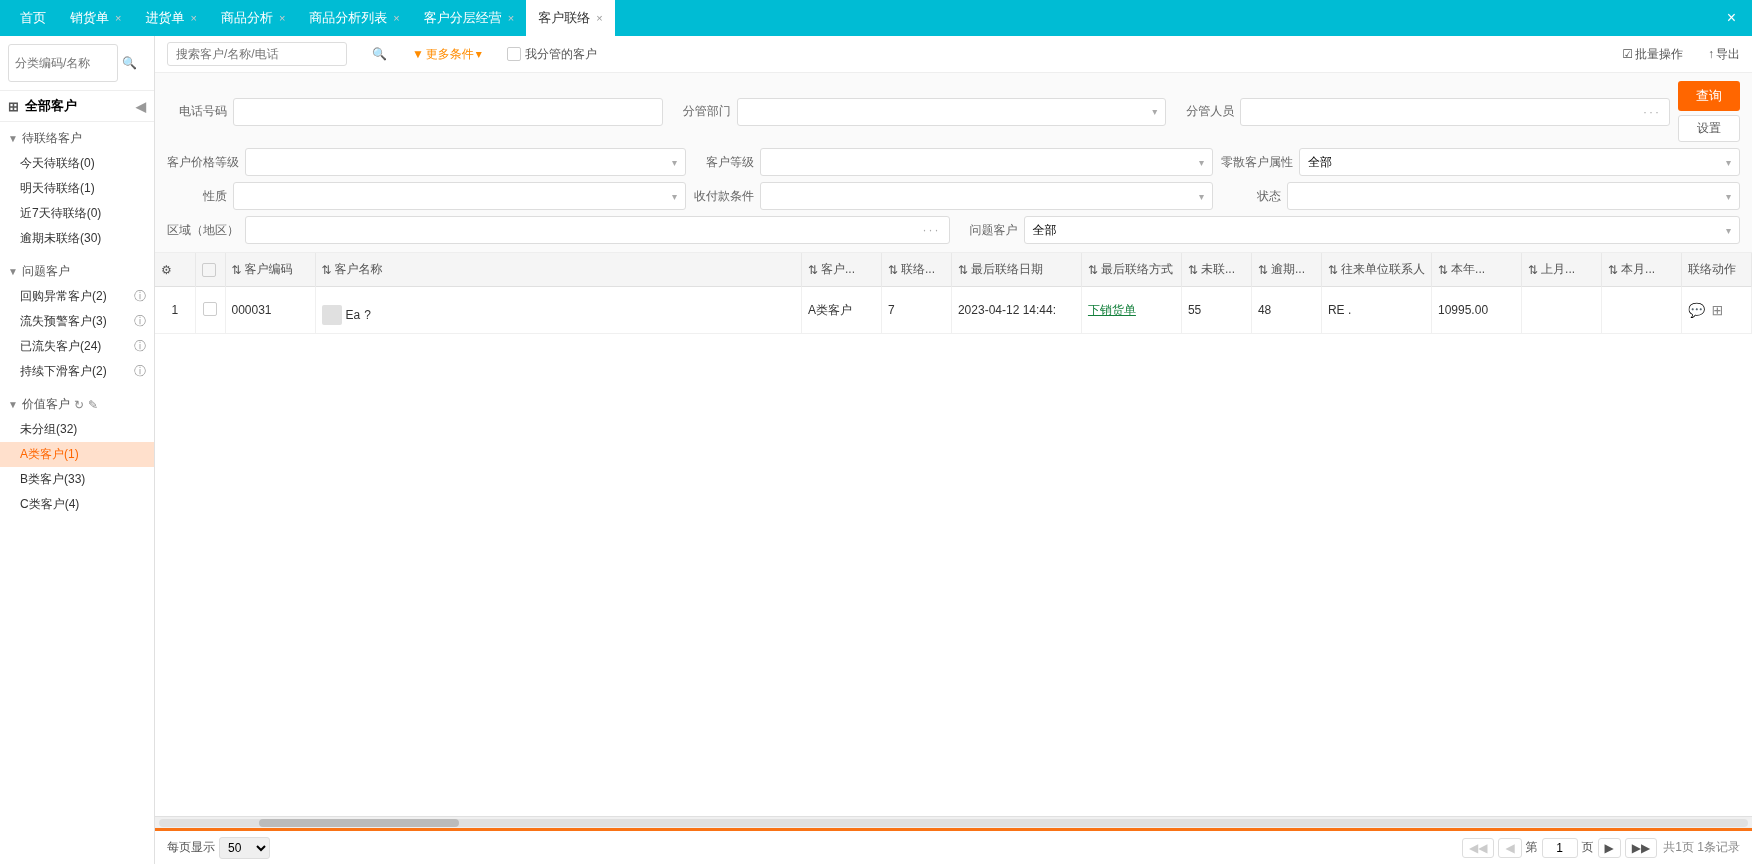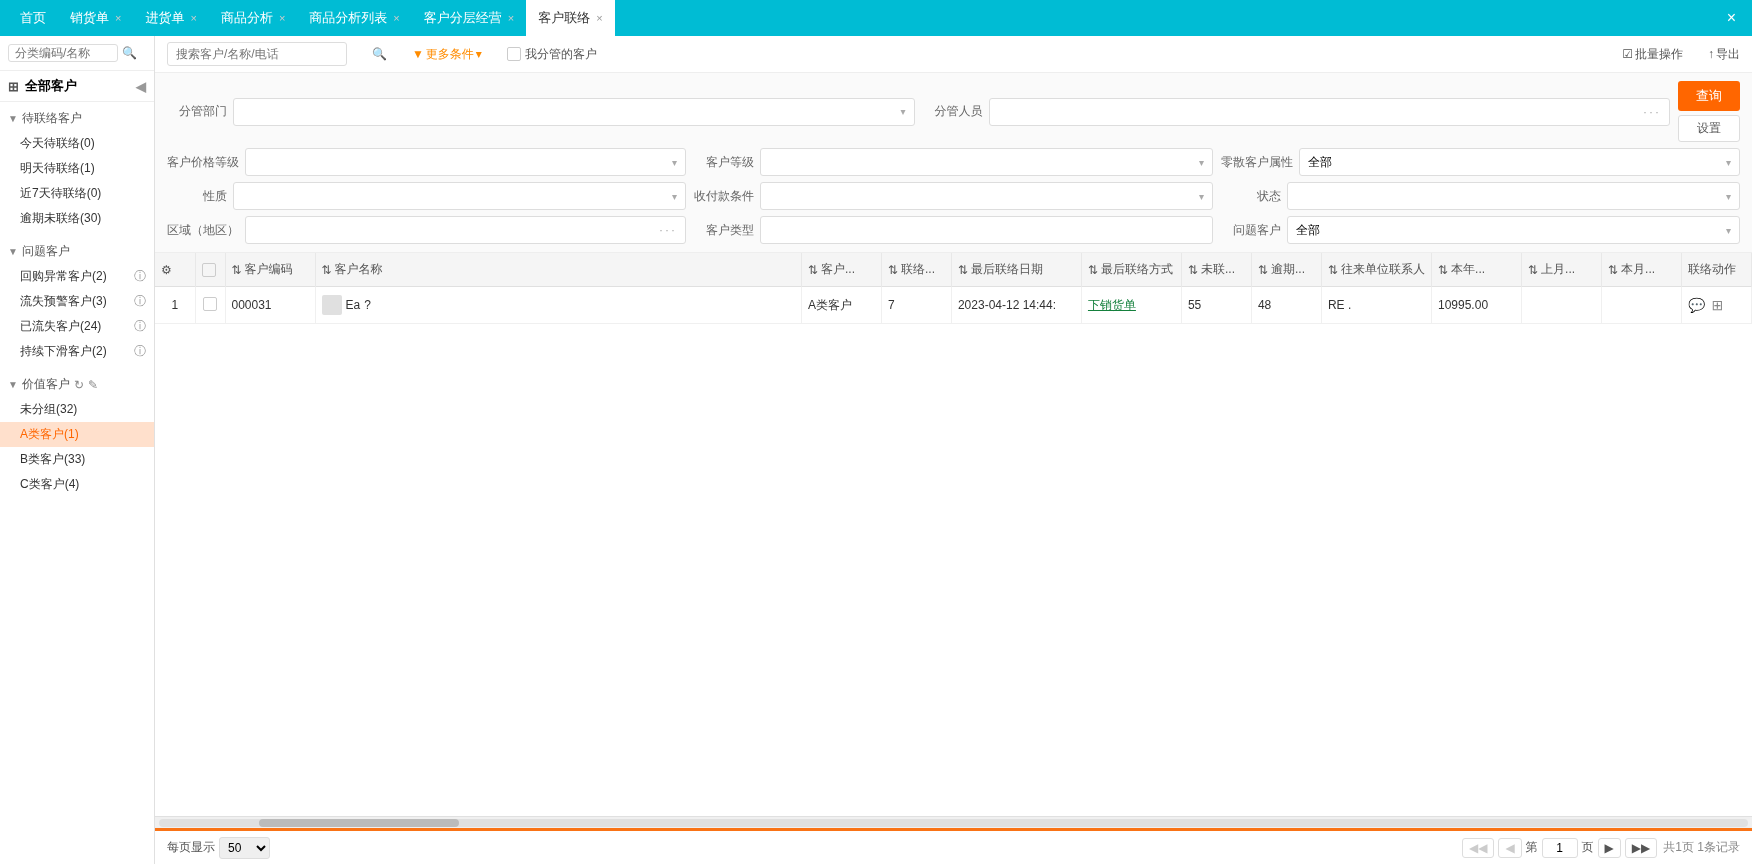--- a/index.html
+++ b/index.html
@@ -54,21 +54,21 @@
     }
     .sidebar-search {
       padding: 8px;
       border-bottom: 1px solid #eee;
       display: flex;
       align-items: center;
     }
     .sidebar-search input {
       border: 1px solid #ddd;
       border-radius: 3px;
-      padding: 1px 6px;
+      padding: 11px 6px;
       font-size: 12px;
       width: 110px;
       outline: none;
     }
     .sidebar-search .search-icon-btn {
       margin-left: 4px;
       cursor: pointer;
       color: #00bcd4;
     }
 
@@ -282,21 +282,21 @@
     .col-last-way { width: 100px; }
     .col-no-contact { width: 70px; }
     .col-overdue { width: 70px; }
     .col-contacts { width: 100px; }
     .col-this-year { width: 90px; }
     .col-last-month { width: 80px; }
     .col-this-month { width: 80px; }
     .col-action { width: 70px; }
 
     .link-text { color: #15803d; text-decoration: underline; cursor: pointer; }
-    .name-cell { display: flex; align-items: center; gap: 4px; }
+    .name-cell { display: flex; align-items: center; gap: 4px; margin-top: 10px; }
     .name-avatar { width: 20px; height: 20px; background: #e0e0e0; border-radius: 2px; display: inline-block; }
 
     
     .settings-gear { cursor: pointer; color: #555; }
 
     
     .action-icons { display: flex; gap: 6px; align-items: center; }
     .action-icon { cursor: pointer; color: #888; font-size: 14px; }
 
     
@@ -518,20 +518,24 @@
       <span class="export-btn">
         <span>↑</span>
         <span>导出</span>
       </span>
     </div>
 
     <div class="filter-form">
 
       <div class="filter-row">
         <div class="filter-field">
+          <label>电话号码</label>
+          <div class="field-input"></div>
+        </div>
+        <div class="filter-field">
           <label>分管部门</label>
           <div class="field-input">
             <span></span>
               <span class="dropdown-arrow">▾</span>
           </div>
         </div>
         <div class="filter-field">
           <label>分管人员</label>
           <div class="field-input">
             <span></span>
@@ -592,24 +596,20 @@
         </div>
       </div>
 
       <div class="filter-row">
         <div class="filter-field">
           <label>区域（地区）</label>
           <div class="field-input">
             <span></span>
               <span class="dots">···</span>
           </div>
-        </div>
-        <div class="filter-field">
-          <label>客户类型</label>
-          <div class="field-input"></div>
         </div>
         <div class="filter-field">
           <label>问题客户</label>
           <div class="field-input">
             <span>全部</span>
               <span class="dropdown-arrow">▾</span>
           </div>
         </div>
       </div>
     </div>

